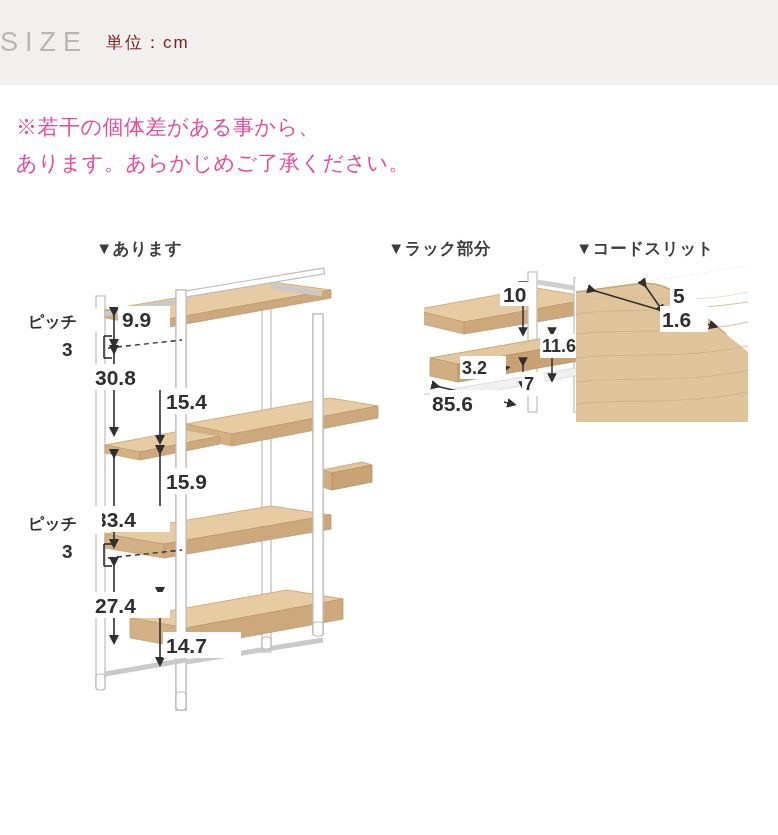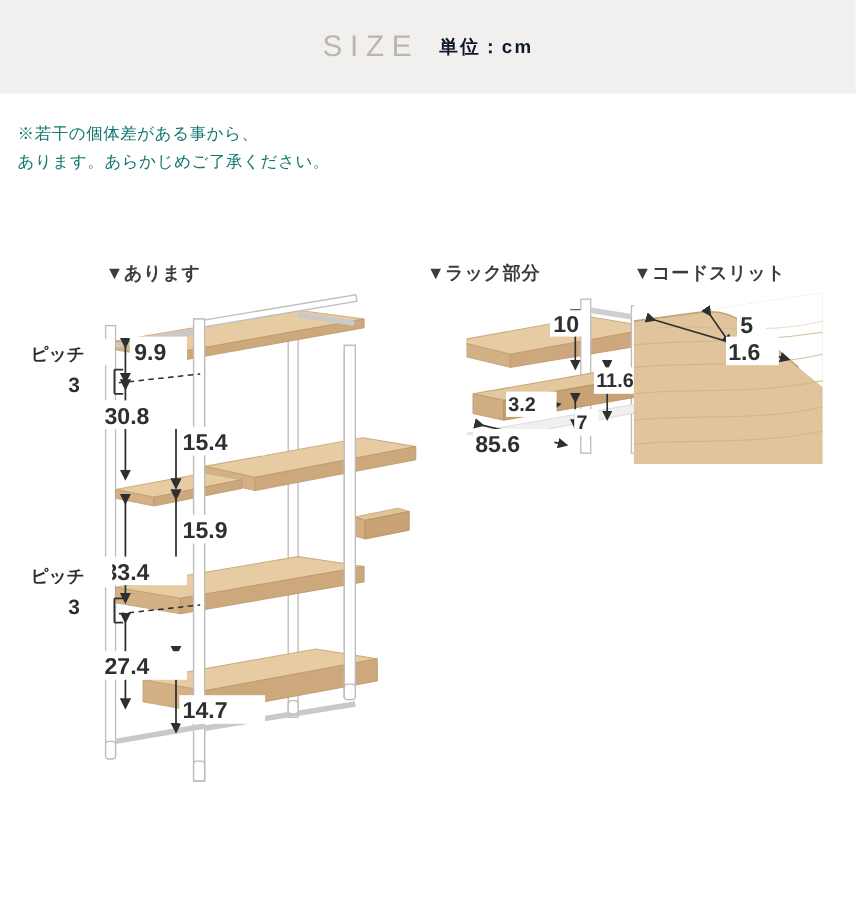--- a/index.html
+++ b/index.html
@@ -16,42 +16,40 @@
     overflow: hidden;
   }
 
   
   .size-band {
     width: 778px;
     height: 85px;
     background: #f2f0ee;
     display: flex;
     align-items: center;
-    justify-content: center;
     gap: 18px;
   }
   .size-title {
     font-size: 27px;
     letter-spacing: 7px;
     color: #b9b6b2;
     font-weight: 400;
   }
   .size-unit {
     font-size: 17px;
     letter-spacing: 2px;
-    color: #0f172a;
-    font-weight: bold;
+    color: #7f1d1d;
   }
 
   
   .note {
     margin: 24px 0 0 16px;
-    font-size: 15px;
+    font-size: 21px;
     line-height: 1.72;
-    color: #0f766e;
+    color: #ec4899;
     letter-spacing: 0.5px;
   }
 
   
   .caption {
     position: absolute;
     font-size: 16.5px;
     font-weight: 700;
     color: #3c3c3c;
     letter-spacing: 0.5px;

